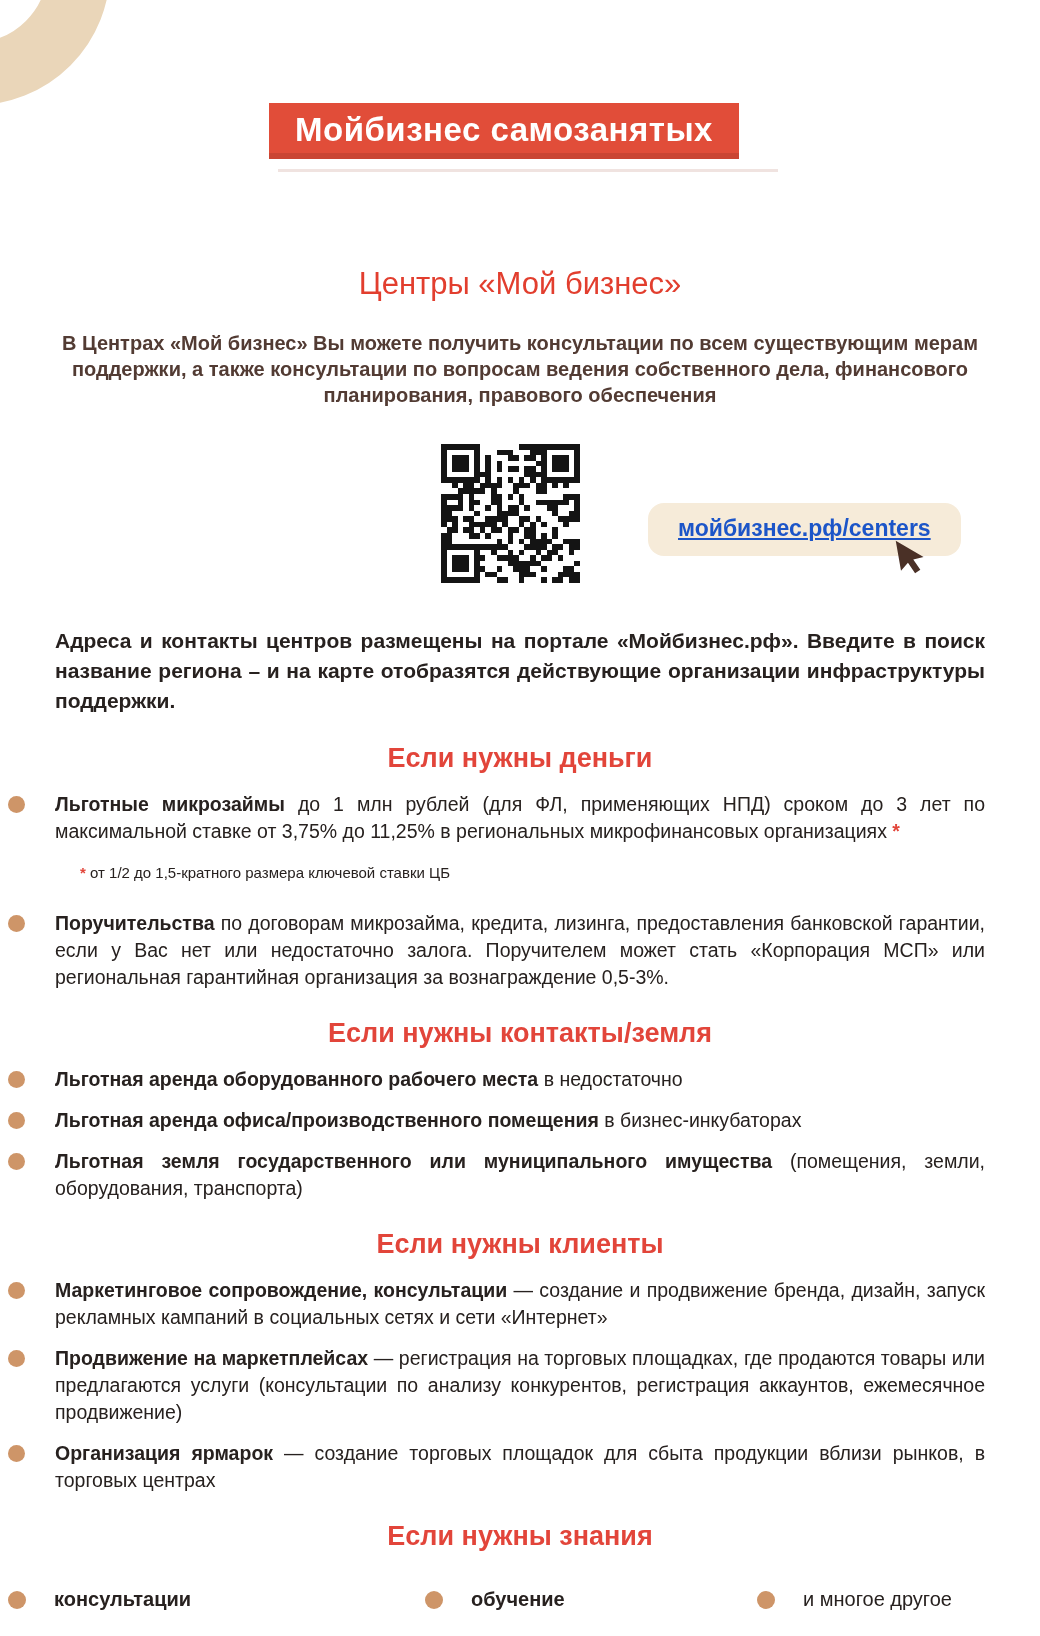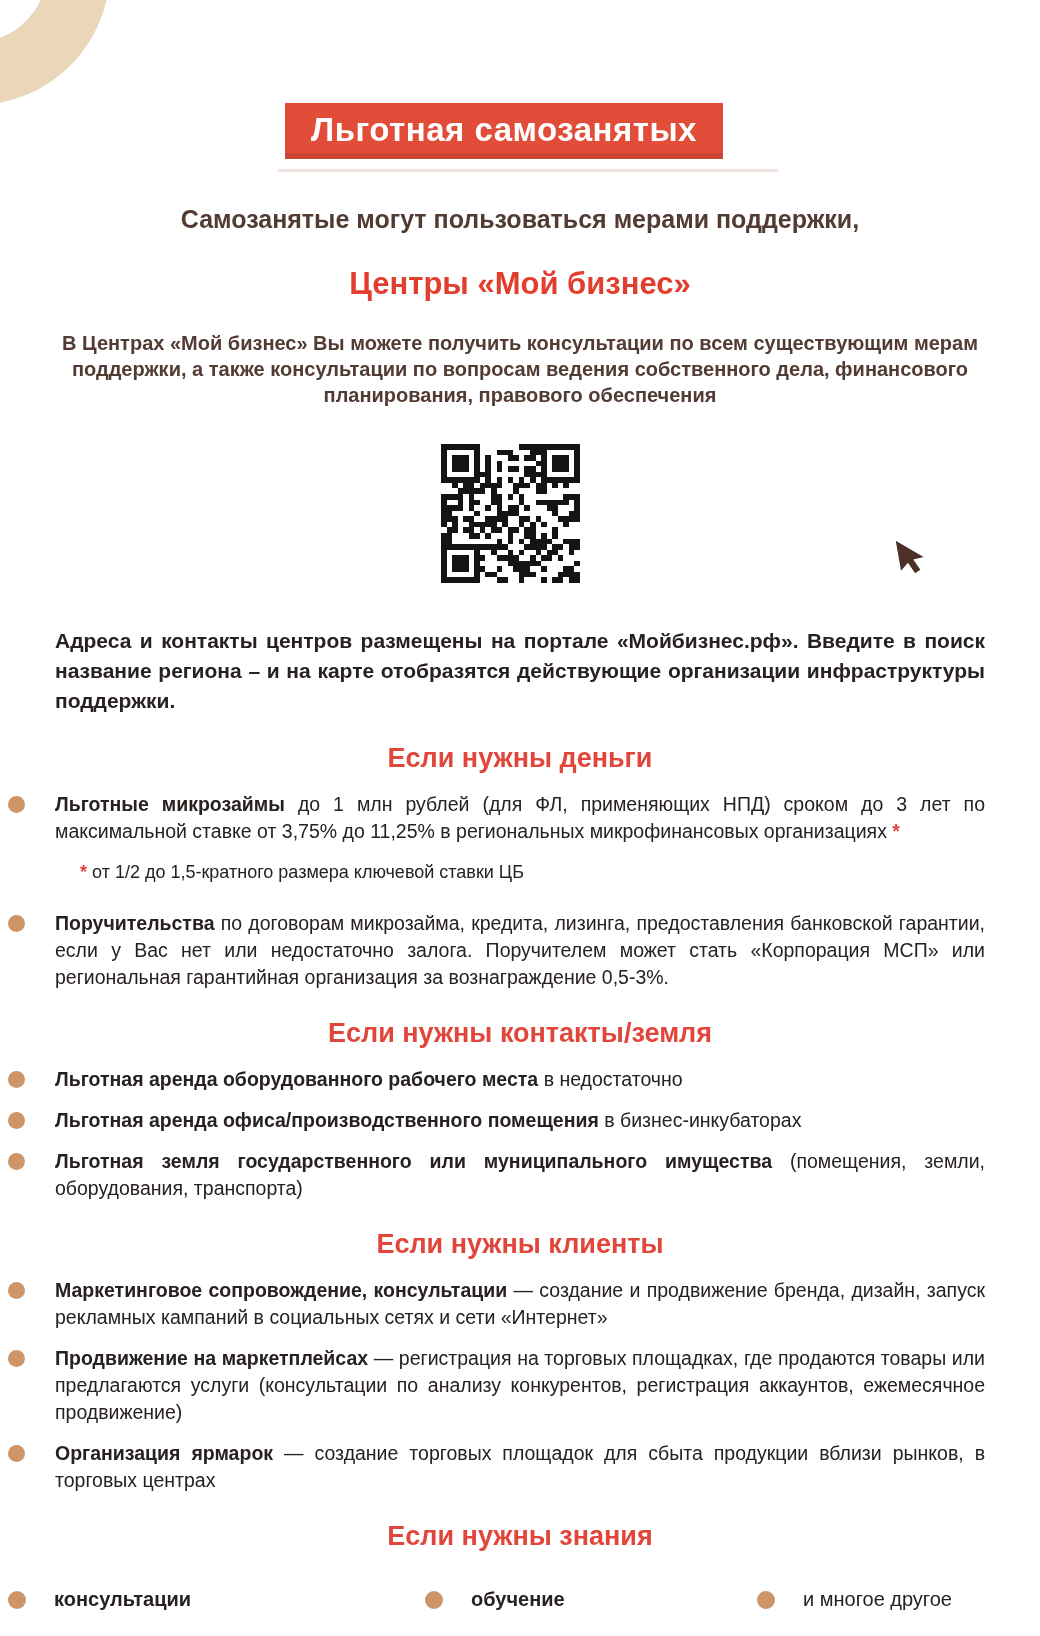--- a/index.html
+++ b/index.html
@@ -22,21 +22,21 @@
   }
   .banner-echo{
     position:absolute;left:278px;top:169px;width:500px;height:3px;
     background:rgba(160,80,60,0.16);
   }
   .intro{
     margin-top:44px;text-align:center;font-weight:700;font-size:25px;
     color:#523B33;line-height:33px;
   }
   .h2{
-    margin-top:30px;text-align:center;font-weight:700;font-size:31px;color:#E23E2E;
+    margin-top:30px;text-align:center;font-weight:400;font-size:31px;color:#E23E2E;
   }
   .para{
     margin:28px auto 0;max-width:945px;text-align:center;font-weight:700;
     font-size:20px;color:#523B33;line-height:26px;
   }
   
   .find-row{position:relative;height:200px;}
   .find-label{
     position:absolute;left:100px;top:74px;width:300px;text-align:center;
     color:#E2453A;font-weight:700;font-size:21px;
@@ -77,42 +77,42 @@
     margin:27px 0 17px;text-align:center;font-weight:700;font-size:27px;color:#E2453A;
   }
   .bullet{display:flex;margin:0 55px 14px;}
   .dot{
     width:17px;height:17px;border-radius:50%;background:#CE9568;
     margin:5px 30px 0 -47px;flex-shrink:0;
   }
   .btext{flex:1;font-size:19.5px;line-height:27px;text-align:justify;}
   .lead{font-weight:700;}
   .star{color:#E2453A;font-weight:700;}
-  .footnote{margin:6px 55px 24px;padding-left:25px;font-size:18px;line-height:27px;}
+  .footnote{margin:6px 55px 24px;padding-left:25px;font-size:15px;line-height:27px;}
   
   .krow{display:flex;align-items:center;margin:36px 55px 0 8px;}
   .kitem{display:flex;align-items:center;}
   .kitem .kdot{width:18px;height:18px;border-radius:50%;background:#CE9568;margin-right:28px;flex-shrink:0;}
   .k1{width:417px;}
   .k2{width:332px;}
   .klabel{font-weight:700;font-size:20px;color:#27211f;}
   .klabel.regular{font-weight:400;}
 </style>
 </head>
 <body>
 
 <div class="ring"></div>
 
 <div class="banner-wrap">
-  <div class="banner">Льготная самозанятых</div>
+  <div class="banner">Мойбизнес самозанятых</div>
 </div>
 <div class="banner-echo"></div>
 
 <div class="intro">
-  <span>Самозанятые могут пользоваться мерами поддержки,</span><br>
+  <br>
 </div>
 
 <div class="h2">Центры «Мой бизнес»</div>
 
 <div class="para">В Центрах «Мой бизнес» Вы можете получить консультации по всем существующим мерам поддержки, а также консультации по вопросам ведения собственного дела, финансового планирования, правового обеспечения</div>
 
 <div class="find-row">
 
 
   <div class="qr" id="qr">
@@ -438,20 +438,23 @@
       <div style="grid-row:25;grid-column:11"></div>
       <div style="grid-row:25;grid-column:12"></div>
       <div style="grid-row:25;grid-column:15"></div>
       <div style="grid-row:25;grid-column:19"></div>
       <div style="grid-row:25;grid-column:21"></div>
       <div style="grid-row:25;grid-column:22"></div>
       <div style="grid-row:25;grid-column:24"></div>
       <div style="grid-row:25;grid-column:25"></div>
     </div>
 
+  <div class="link-pill">
+    <a class="link">мойбизнес.рф/centers</a>
+  </div>
   <div class="cursor">
     <svg width="40" height="44" viewBox="0 0 20 22" style="transform:rotate(-10deg);">
       <path d="M3,1 L3,16.2 L7.1,12.9 L9.7,18.7 L12.6,17.4 L10,11.8 L15.3,11.4 Z" fill="#4A3026"></path>
     </svg>
   </div>
 </div>
 
 <div class="note">Адреса и контакты центров размещены на портале «Мойбизнес.рф». Введите в поиск название региона – и на карте отобразятся действующие организации инфраструктуры поддержки.</div>
 
 <div class="sec-title">Если нужны деньги</div>

